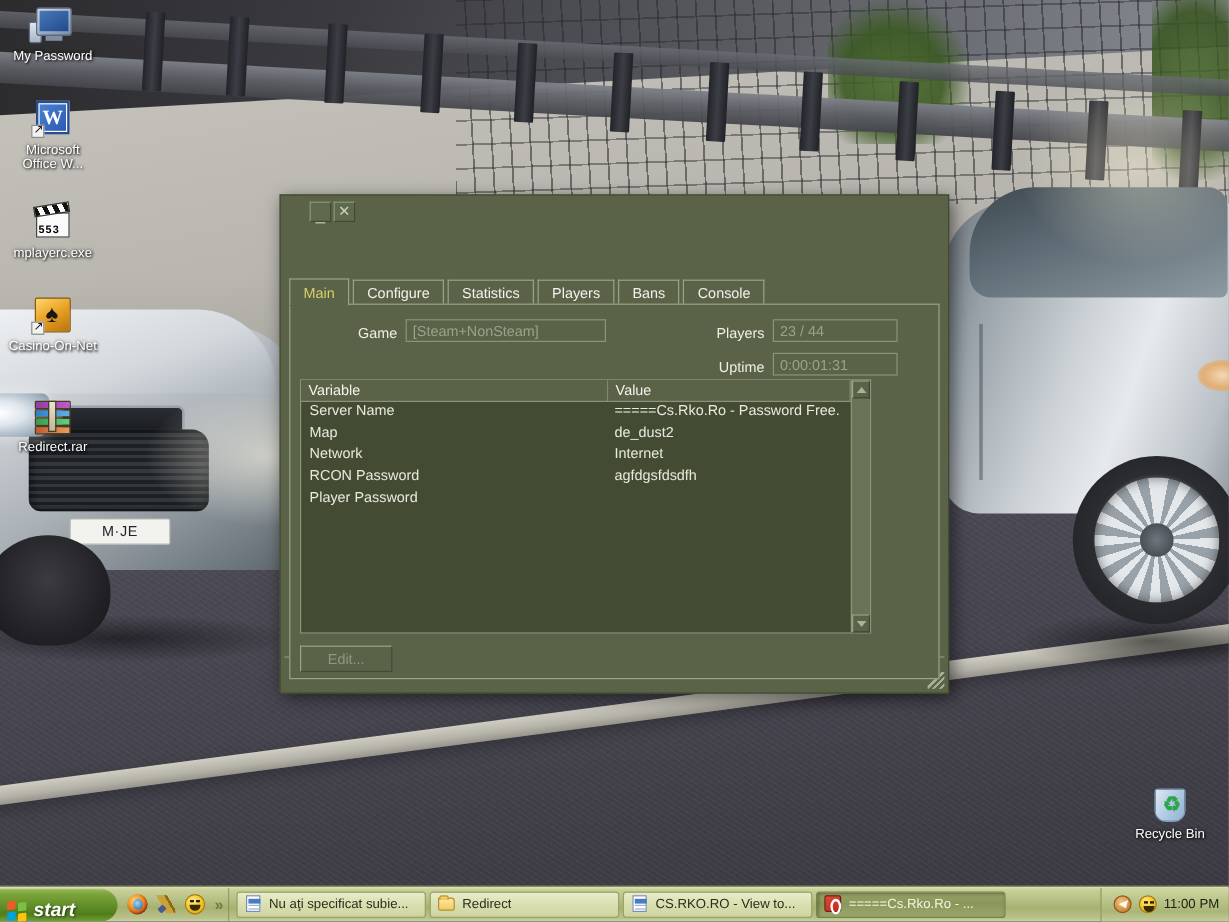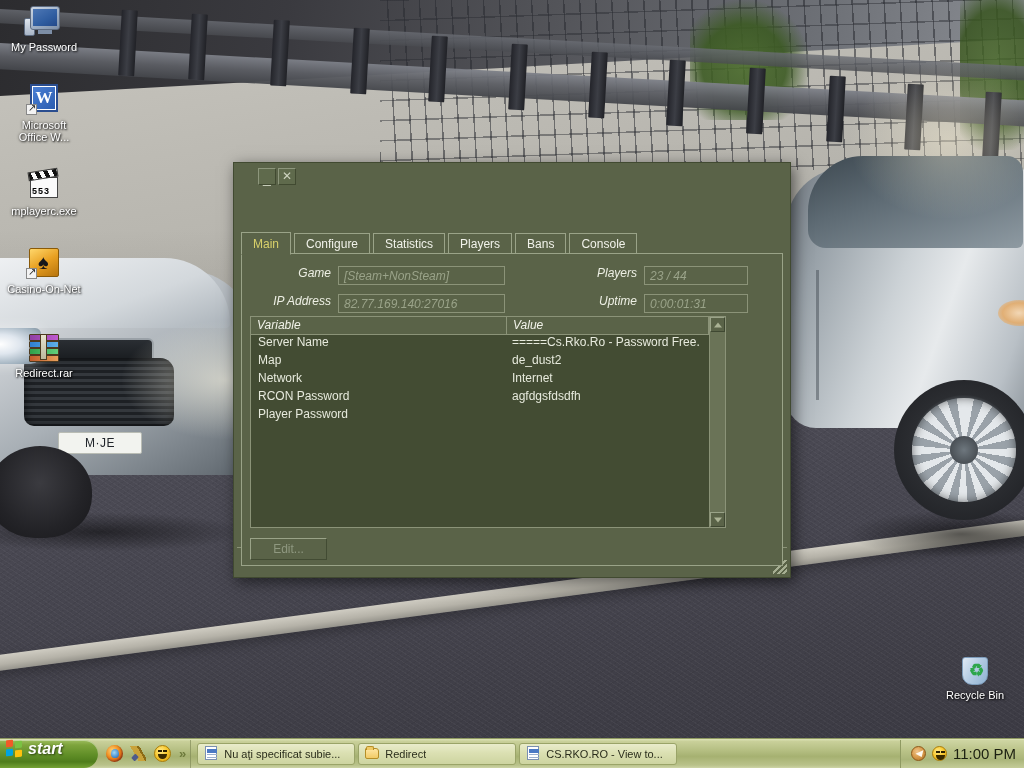--- a/index.html
+++ b/index.html
@@ -282,21 +282,21 @@
     z-index: 3;
     margin-bottom: -1px;
   }
   #tabpage {
     position: absolute; left: 0; top: 21px; width: 542px; height: 313px;
     border: 1px solid #9aa388;
     background: #5a6348;
     z-index: 2;
   }
   
-  .frow { position: absolute; display: flex; align-items: flex-start; font-style: italic; }
+  .frow { position: absolute; display: flex; align-items: flex-end; }
   .flabel { font-size: 12px; color: #edefE4; text-align: right; padding-right: 7px; }
   .finput {
     background: #5a6348;
     border: 1px solid #8b9378;
     color: #9aa389;
     font-size: 12px;
     padding: 2px 4px 2px 5px;
     height: 19px; line-height: 15px;
     white-space: nowrap; overflow: hidden;
     cursor: text;
@@ -309,21 +309,20 @@
   }
   #listhead { display: flex; height: 18px; }
   .hcell {
     background: #5a6348;
     border-right: 1px solid #8b9378;
     border-bottom: 1px solid #8b9378;
     font-size: 12px; color: #f2f3ea;
     padding: 1px 0 0 6px;
     overflow: hidden; white-space: nowrap;
     cursor: default;
-    font-style: italic;
   }
   #listbody { position: relative; }
   .lrow { display: flex; height: 18px; font-size: 12px; color: #e7eadd; }
   .lrow .c1 { width: 256px; padding-left: 7px; white-space: nowrap; overflow: hidden; }
   .lrow .c2 { width: 200px; padding-left: 5px; white-space: nowrap; overflow: hidden; }
   
   #vsb {
     position: absolute; right: 0; top: 0; width: 16px; height: 210px;
     background: #6a7357;
     border-left: 1px solid #8b9378;
@@ -371,21 +370,21 @@
     position: absolute; left: 0; bottom: 0; width: 1024px; height: 30px;
     background: linear-gradient(180deg, #dfe4b8 0%, #c9d09a 8%, #b3bd80 42%, #a6b171 60%, #b9c28a 90%, #cdd4a6 100%);
     border-top: 1px solid #8f9a62;
     display: flex; align-items: center;
   }
   #startbtn {
     position: relative;
     height: 28px; width: 98px;
     background: linear-gradient(180deg, #9dbd5e 0%, #7da43c 18%, #5f8d26 55%, #4f7d1c 78%, #74a234 100%);
     border-radius: 0 14px 14px 0;
-    display: flex; align-items: flex-start;
+    display: flex; align-items: flex-end;
     padding-left: 6px;
     box-shadow: inset 0 1px 0 rgba(255,255,255,.4);
     cursor: default;
   }
   #startflag {
     width: 17px; height: 17px; position: relative; margin-right: 5px;
     display: inline-block;
   }
   .fq { position: absolute; width: 7px; height: 7px; border-radius: 1px; transform: skewY(-8deg);}
   #startlabel {
@@ -421,21 +420,21 @@
   .tb-ico { width: 15px; height: 15px; margin-right: 5px; flex: none; position: relative;}
   .tb-lbl { overflow: hidden; text-overflow: ellipsis; }
   #tray {
     height: 28px; display: flex; align-items: center; gap: 6px;
     padding: 0 8px 0 10px;
     background: linear-gradient(180deg, #cfd6a4 0%, #b9c287 40%, #aab579 70%, #c4cc98 100%);
     border-left: 1px solid #8f9a62;
     font-size: 11px; color: #1f2414;
   }
   .tray-ico { width: 15px; height: 15px; position: relative; cursor: default;}
-  #clock { font-size: 15px; color: #1c2011; cursor: default;}
+  #clock { font-size: 11px; color: #1c2011; cursor: default;}
 
   
   .docico {
     position:absolute; left:1px; top:0; width:12px; height:14px;
     background:#ffffff; border:1px solid #7a8fb0;
   }
   .docico:before{
     content:""; position:absolute; left:1px; top:2px; width:10px; height:4px;
     background:#4b79c4;
   }
@@ -663,24 +662,20 @@
         </div>
       </div>
 
       <div id="tabpage">
 
         <div class="frow" style="left:8px; top:12px; width:270px;">
           <div class="flabel" style="width:88px;">Game</div>
           <div class="finput" style="width:167px;">[Steam+NonSteam]</div>
         </div>
 
-        <div class="frow" style="left:8px; top:40px; width:270px;">
-          <div class="flabel" style="width:88px;">IP Address</div>
-          <div class="finput" style="width:167px;">82.77.169.140:27016</div>
-        </div>
 
         <div class="frow" style="left:290px; top:12px; width:244px;">
           <div class="flabel" style="width:112px;">Players</div>
           <div class="finput" style="width:104px;">23 / 44</div>
         </div>
 
         <div class="frow" style="left:290px; top:40px; width:244px;">
           <div class="flabel" style="width:112px;">Uptime</div>
           <div class="finput" style="width:104px;">0:00:01:31</div>
         </div>
@@ -771,20 +766,26 @@
             <i class="foldico"></i>
           </span>
         <span class="tb-lbl">Redirect</span>
       </div>
       <div class="taskbtn">
         <span class="tb-ico">
             <i class="docico"></i>
           </span>
         <span class="tb-lbl">CS.RKO.RO - View to...</span>
       </div>
+      <div class="taskbtn active">
+        <span class="tb-ico">
+            <i class="hlswico"></i>
+          </span>
+        <span class="tb-lbl">=====Cs.Rko.Ro - ...</span>
+      </div>
     </div>
 
     <div id="tray">
       <span class="tray-ico">
           <i class="backarrow"></i>
         </span>
       <span class="tray-ico">
           <i class="smiley" style="width:15px;height:15px;"></i>
         </span>
       <span id="clock">11:00 PM</span>

